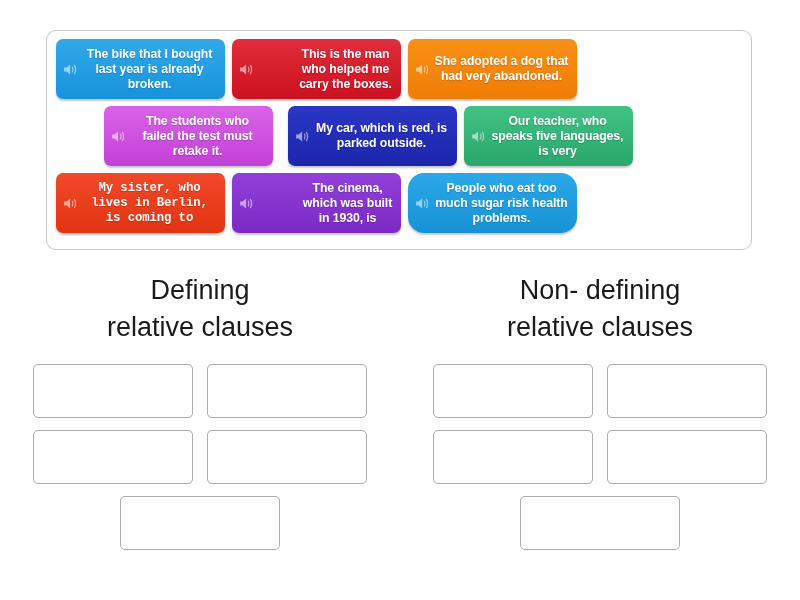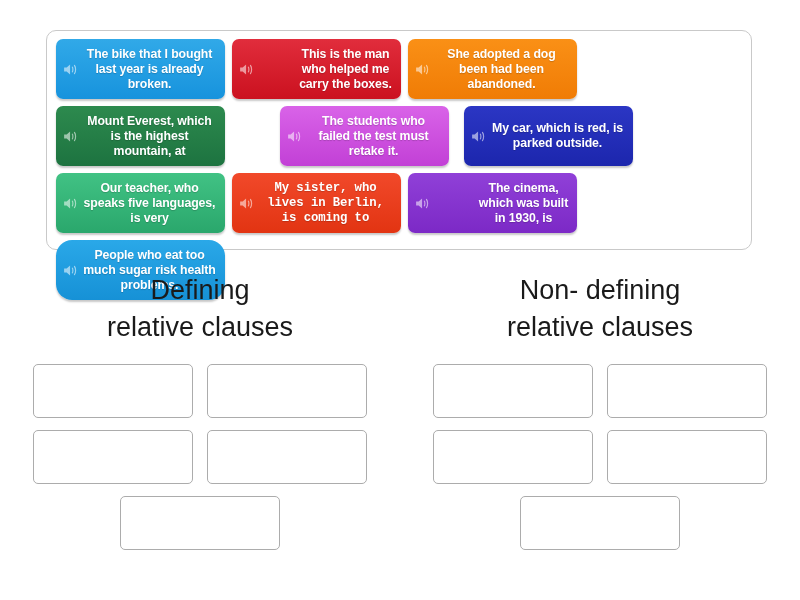--- a/index.html
+++ b/index.html
@@ -155,31 +155,21 @@
         <span class="tile-text">This is the man who helped me carry the boxes.</span>
       </div>
       <div class="tile c-orange">
         <span class="speaker">
           <svg viewBox="0 0 24 24" aria-hidden="true">
             <path fill="#ffffff" d="M3 9.2v5.6h3.6L11.4 19V5L6.6 9.2H3z"></path>
             <path fill="none" stroke="#ffffff" stroke-width="1.7" stroke-linecap="round" d="M14.6 8.6c1 1 1 5.8 0 6.8"></path>
             <path fill="none" stroke="#ffffff" stroke-width="1.7" stroke-linecap="round" d="M17.6 6.3c2.1 2.2 2.1 9.2 0 11.4"></path>
           </svg>
         </span>
-        <span class="tile-text">She adopted a dog been had been abandoned.</span>
-      </div>
-      <div class="tile c-darkgreen">
-        <span class="speaker">
-          <svg viewBox="0 0 24 24" aria-hidden="true">
-            <path fill="#ffffff" d="M3 9.2v5.6h3.6L11.4 19V5L6.6 9.2H3z"></path>
-            <path fill="none" stroke="#ffffff" stroke-width="1.7" stroke-linecap="round" d="M14.6 8.6c1 1 1 5.8 0 6.8"></path>
-            <path fill="none" stroke="#ffffff" stroke-width="1.7" stroke-linecap="round" d="M17.6 6.3c2.1 2.2 2.1 9.2 0 11.4"></path>
-          </svg>
-        </span>
-        <span class="tile-text">Mount Everest, which is the highest mountain, at</span>
+        <span class="tile-text">She adopted a dog that had very abandoned.</span>
       </div>
       <div class="tile c-magenta">
         <span class="speaker">
           <svg viewBox="0 0 24 24" aria-hidden="true">
             <path fill="#ffffff" d="M3 9.2v5.6h3.6L11.4 19V5L6.6 9.2H3z"></path>
             <path fill="none" stroke="#ffffff" stroke-width="1.7" stroke-linecap="round" d="M14.6 8.6c1 1 1 5.8 0 6.8"></path>
             <path fill="none" stroke="#ffffff" stroke-width="1.7" stroke-linecap="round" d="M17.6 6.3c2.1 2.2 2.1 9.2 0 11.4"></path>
           </svg>
         </span>
         <span class="tile-text">The students who failed the test must retake it.</span>

